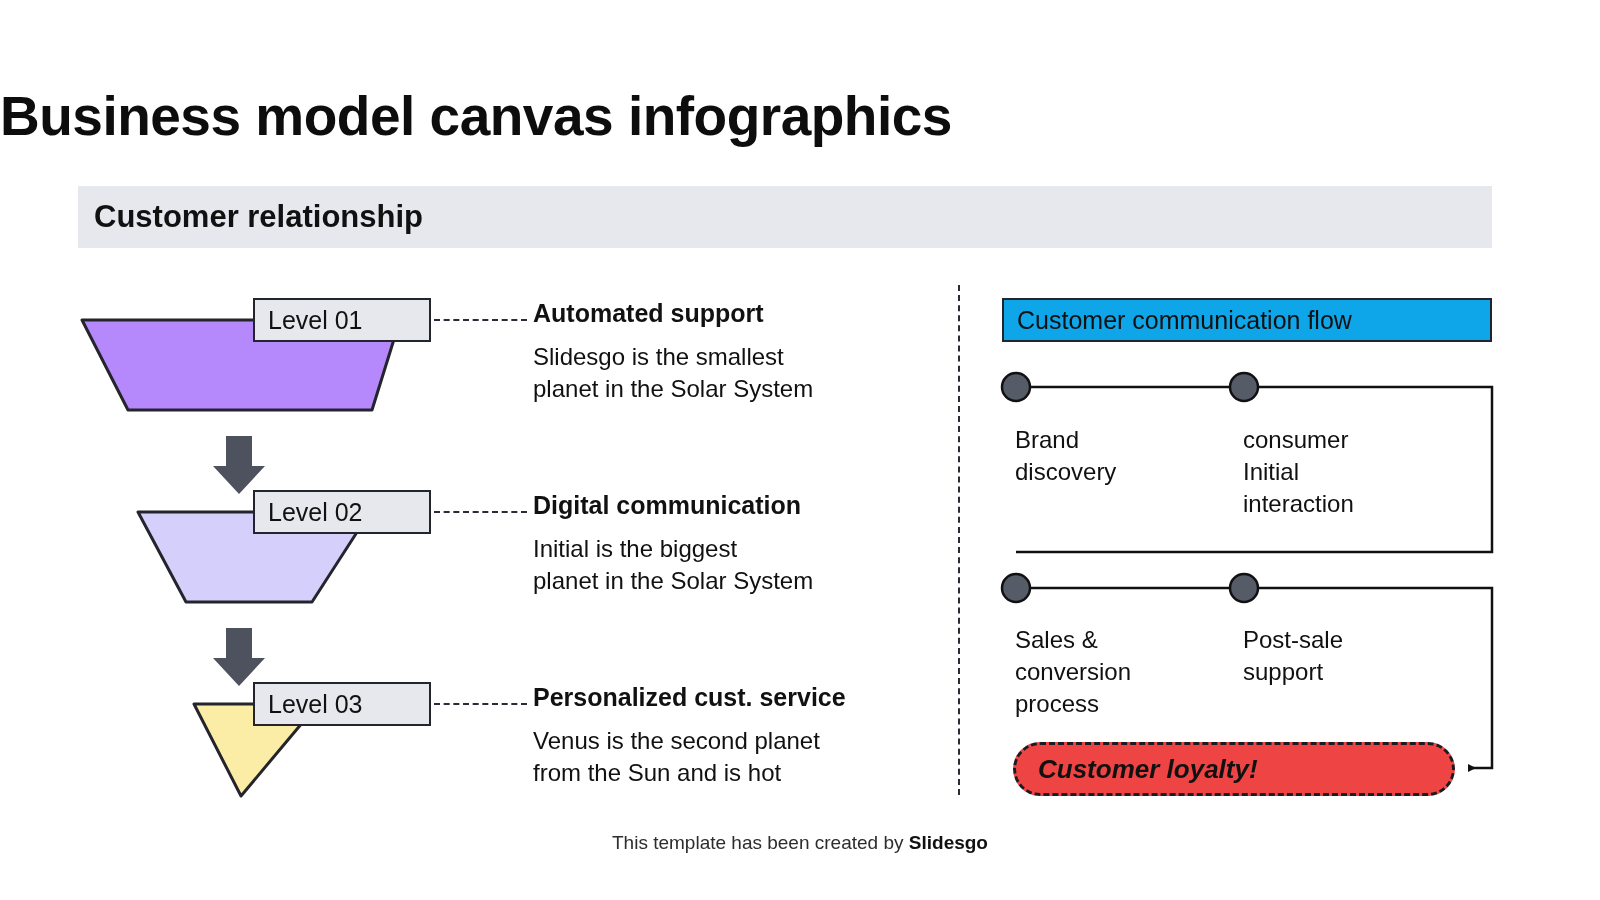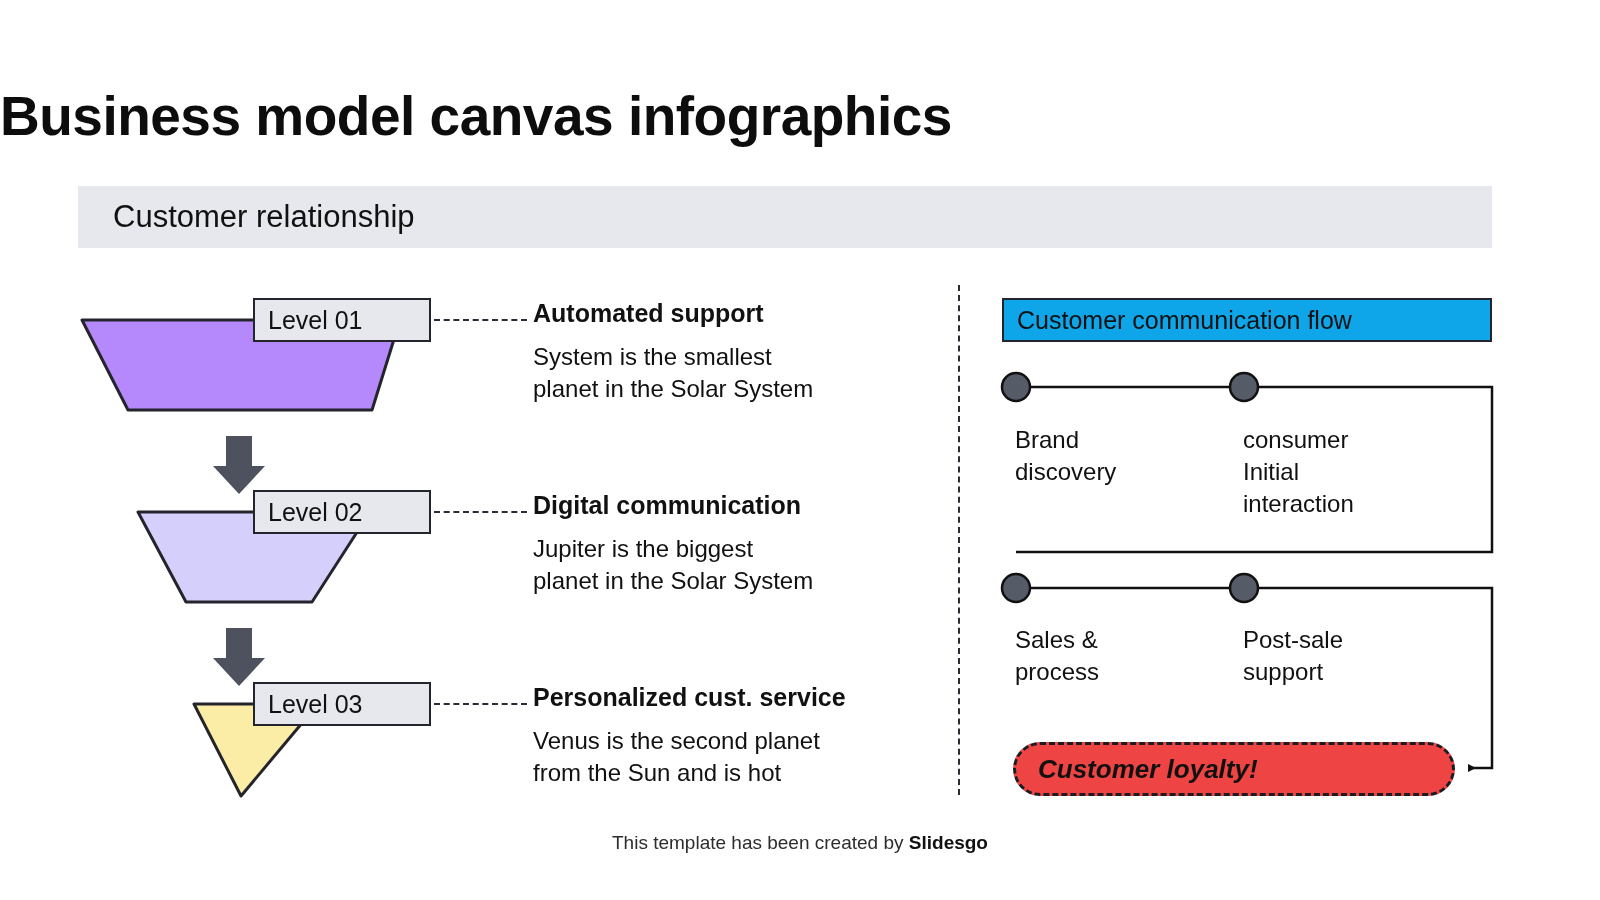--- a/index.html
+++ b/index.html
@@ -39,23 +39,22 @@
     height: 62px;
     background: #e7e8ee;
   }
   .section-bar-label {
     position: absolute;
     left: 16px;
     top: 0;
     height: 62px;
     line-height: 62px;
     font-size: 31px;
-    font-weight: normal;
-    color: #111111;
-    margin-left: 19px;
+    font-weight: bold;
+    color: #111111;
   }
 
   
   .vdivider {
     position: absolute;
     left: 958px;
     top: 285px;
     width: 0;
     height: 510px;
     border-left: 2px dashed #2b2b35;
@@ -222,28 +221,28 @@
   <span>Level 03</span>
 </div>
 
 <div class="dash-connector" id="dash-1"></div>
 <div class="dash-connector" id="dash-2"></div>
 <div class="dash-connector" id="dash-3"></div>
 
 <div class="desc-block" id="desc-1">
   <div class="desc-title">Automated support</div>
   <div class="desc-body">
-    <div>System is the smallest</div>
+    <div>Slidesgo is the smallest</div>
     <div>planet in the Solar System</div>
   </div>
 </div>
 <div class="desc-block" id="desc-2">
   <div class="desc-title">Digital communication</div>
   <div class="desc-body">
-    <div>Jupiter is the biggest</div>
+    <div>Initial is the biggest</div>
     <div>planet in the Solar System</div>
   </div>
 </div>
 <div class="desc-block" id="desc-3">
   <div class="desc-title">Personalized cust. service</div>
   <div class="desc-body">
     <div>Venus is the second planet</div>
     <div>from the Sun and is hot</div>
   </div>
 </div>
@@ -273,20 +272,21 @@
   <div>Brand</div>
   <div>discovery</div>
 </div>
 <div class="flow-label" id="flow-label-1">
   <div>consumer</div>
   <div>Initial</div>
   <div>interaction</div>
 </div>
 <div class="flow-label" id="flow-label-2">
   <div>Sales &amp;</div>
+  <div>conversion</div>
   <div>process</div>
 </div>
 <div class="flow-label" id="flow-label-3">
   <div>Post-sale</div>
   <div>support</div>
 </div>
 
 <div class="loyalty-pill">
   <span>Customer loyalty!</span>
 </div>

